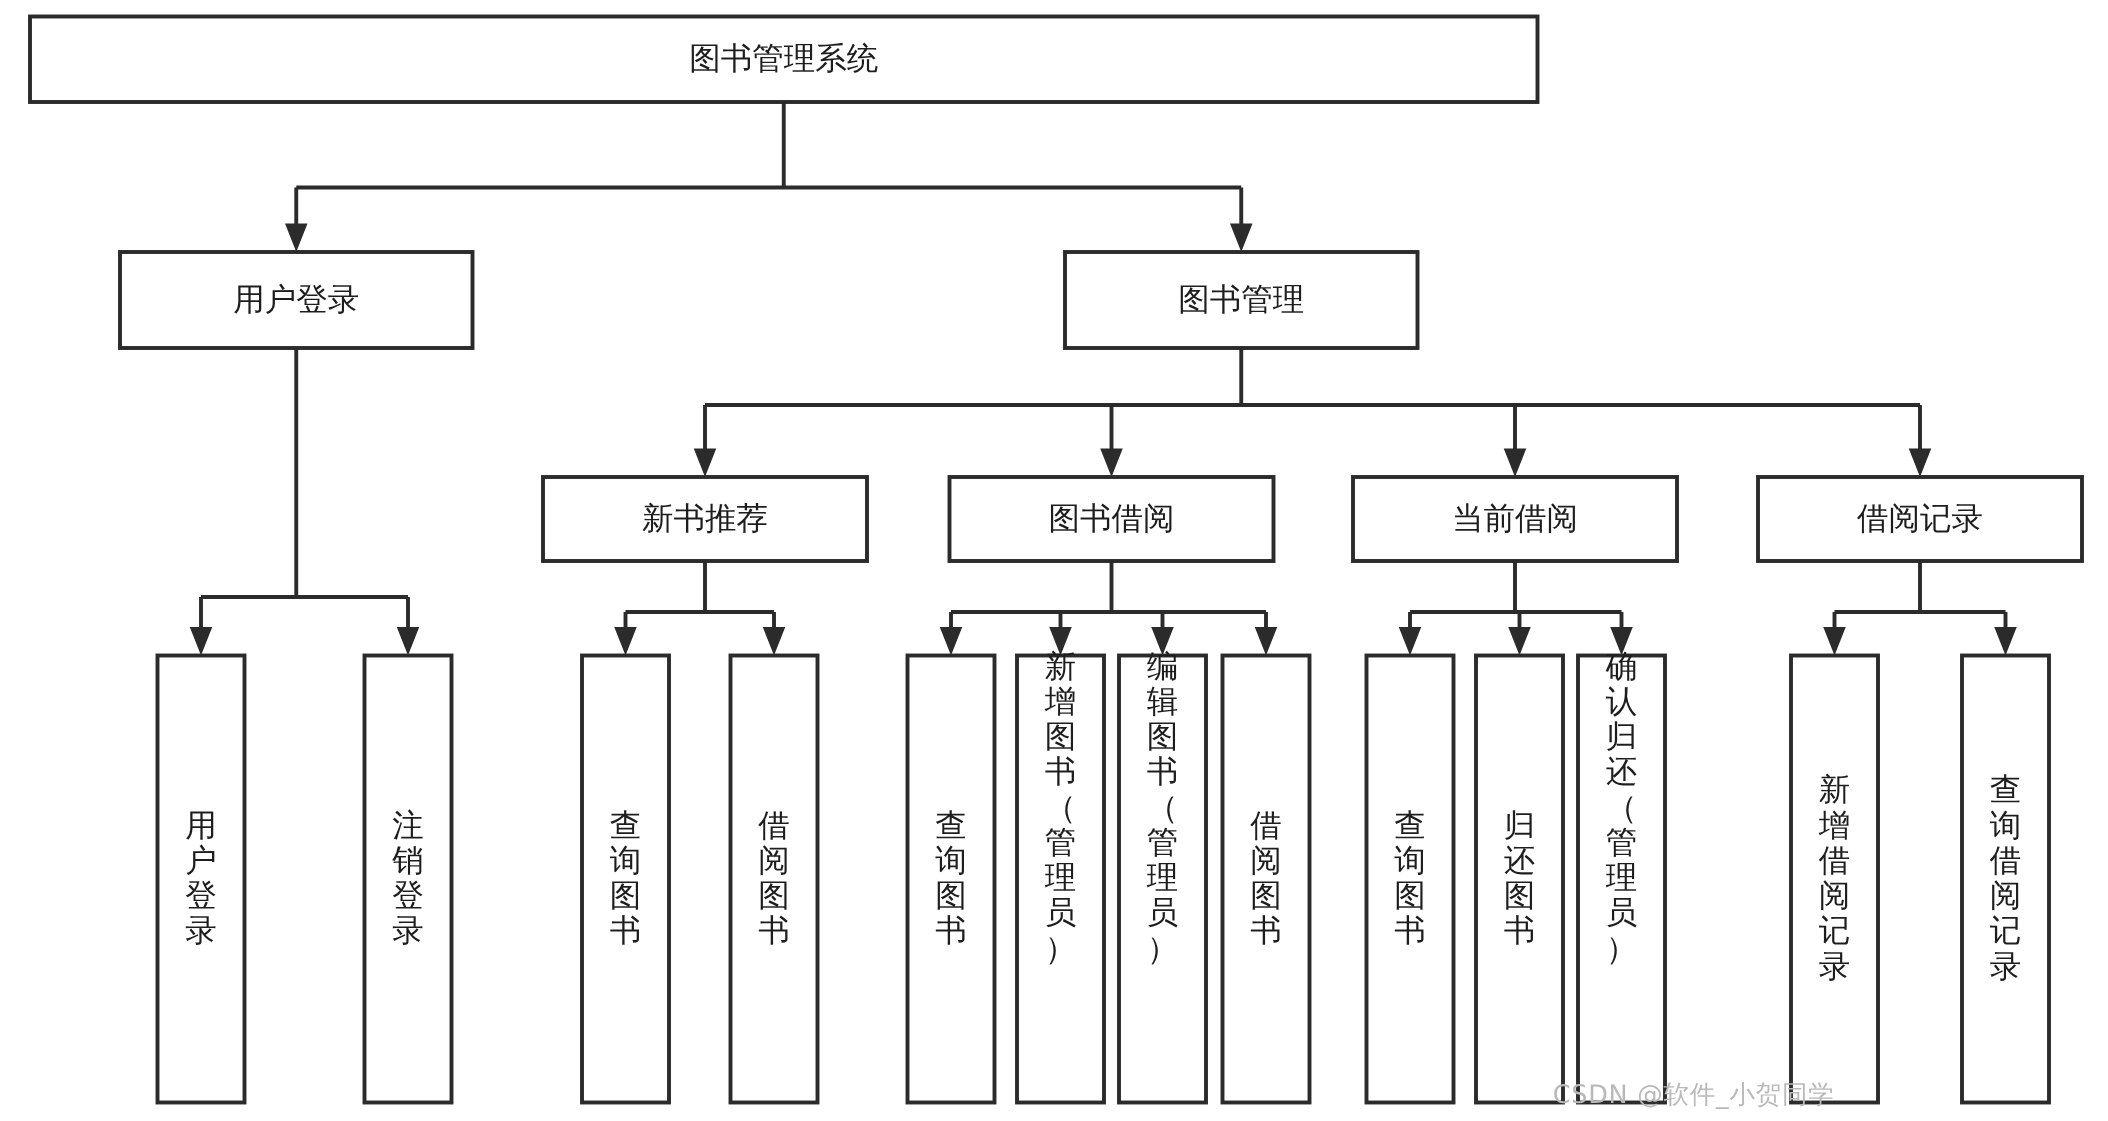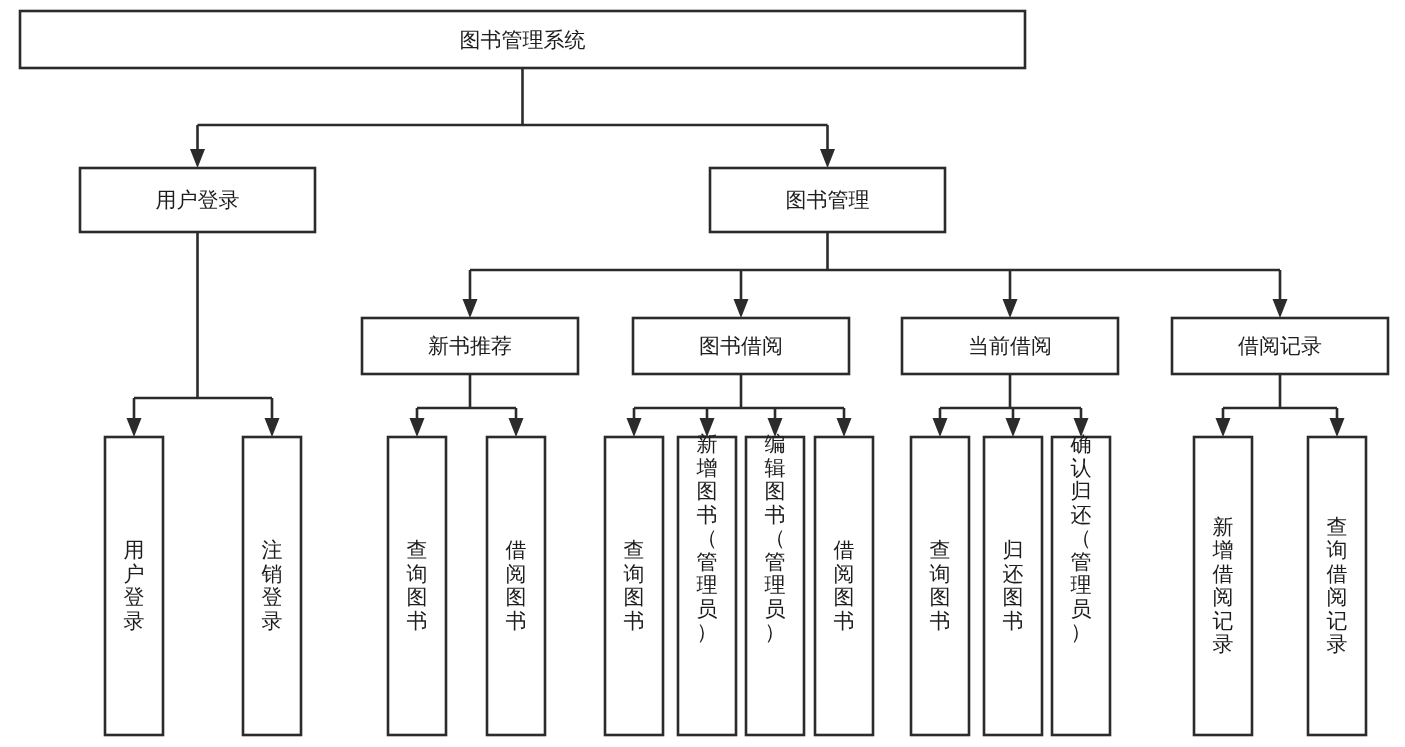--- a/index.html
+++ b/index.html
@@ -202,14 +202,15 @@
           <rect x="1194" y="437" width="58" height="298" class="node-box"></rect>
           <text x="1223" y="533.5" class="node-label-v"><tspan x="1223" dy="0">新</tspan><tspan x="1223" dy="23.5">增</tspan><tspan x="1223" dy="23.5">借</tspan><tspan x="1223" dy="23.5">阅</tspan><tspan x="1223" dy="23.5">记</tspan><tspan x="1223" dy="23.5">录</tspan></text>
         </g>
         <g>
           <rect x="1308" y="437" width="58" height="298" class="node-box"></rect>
           <text x="1337" y="533.5" class="node-label-v"><tspan x="1337" dy="0">查</tspan><tspan x="1337" dy="23.5">询</tspan><tspan x="1337" dy="23.5">借</tspan><tspan x="1337" dy="23.5">阅</tspan><tspan x="1337" dy="23.5">记</tspan><tspan x="1337" dy="23.5">录</tspan></text>
         </g>
       </g>
   </svg>
 
+  <div class="watermark">CSDN @软件_小贺同学</div>
 
 </div>
 
 </body></html>

